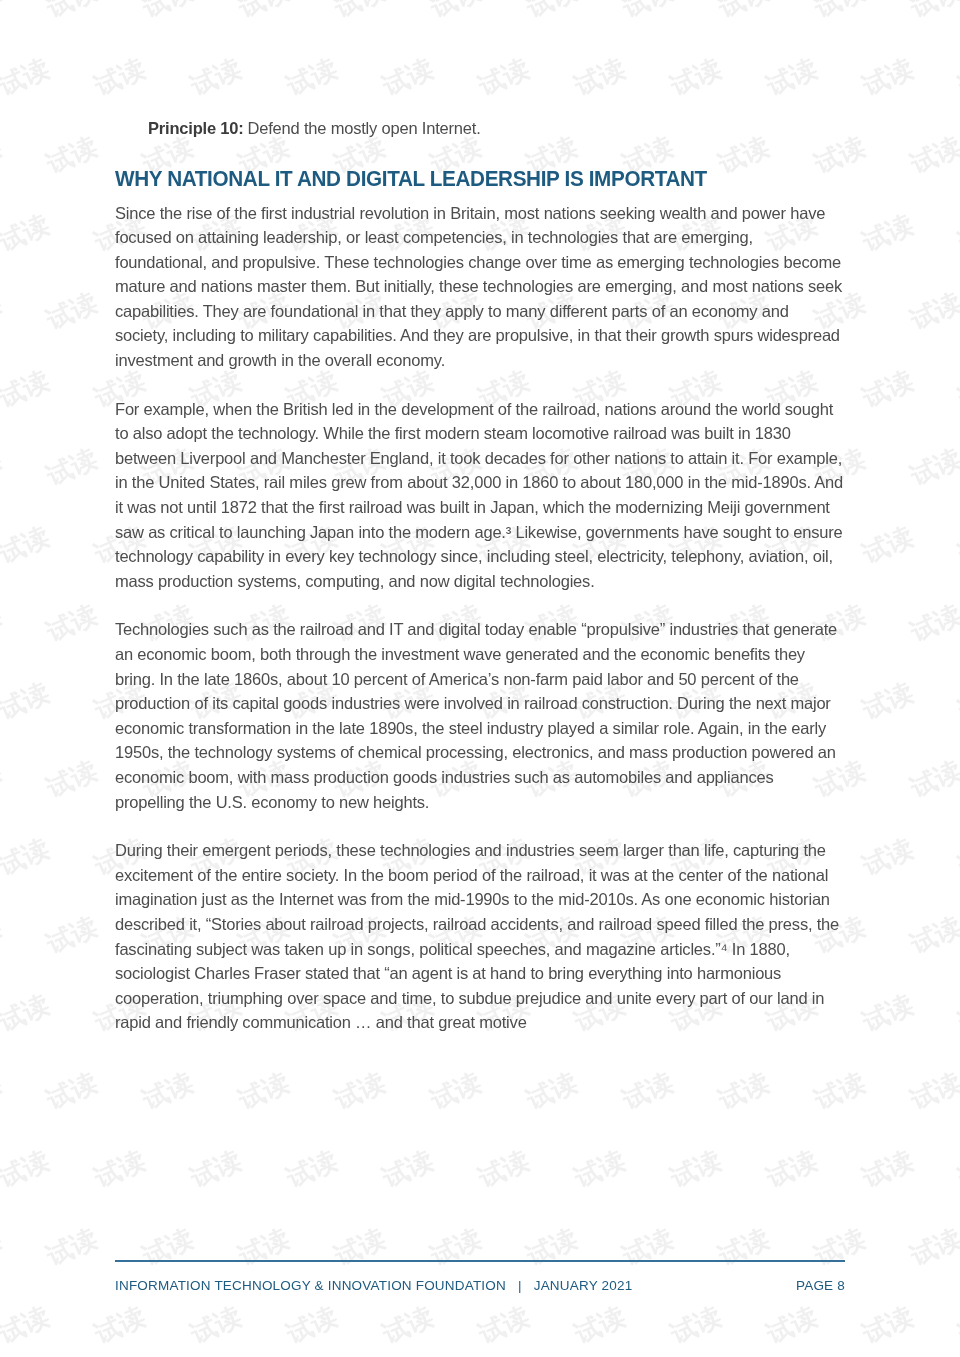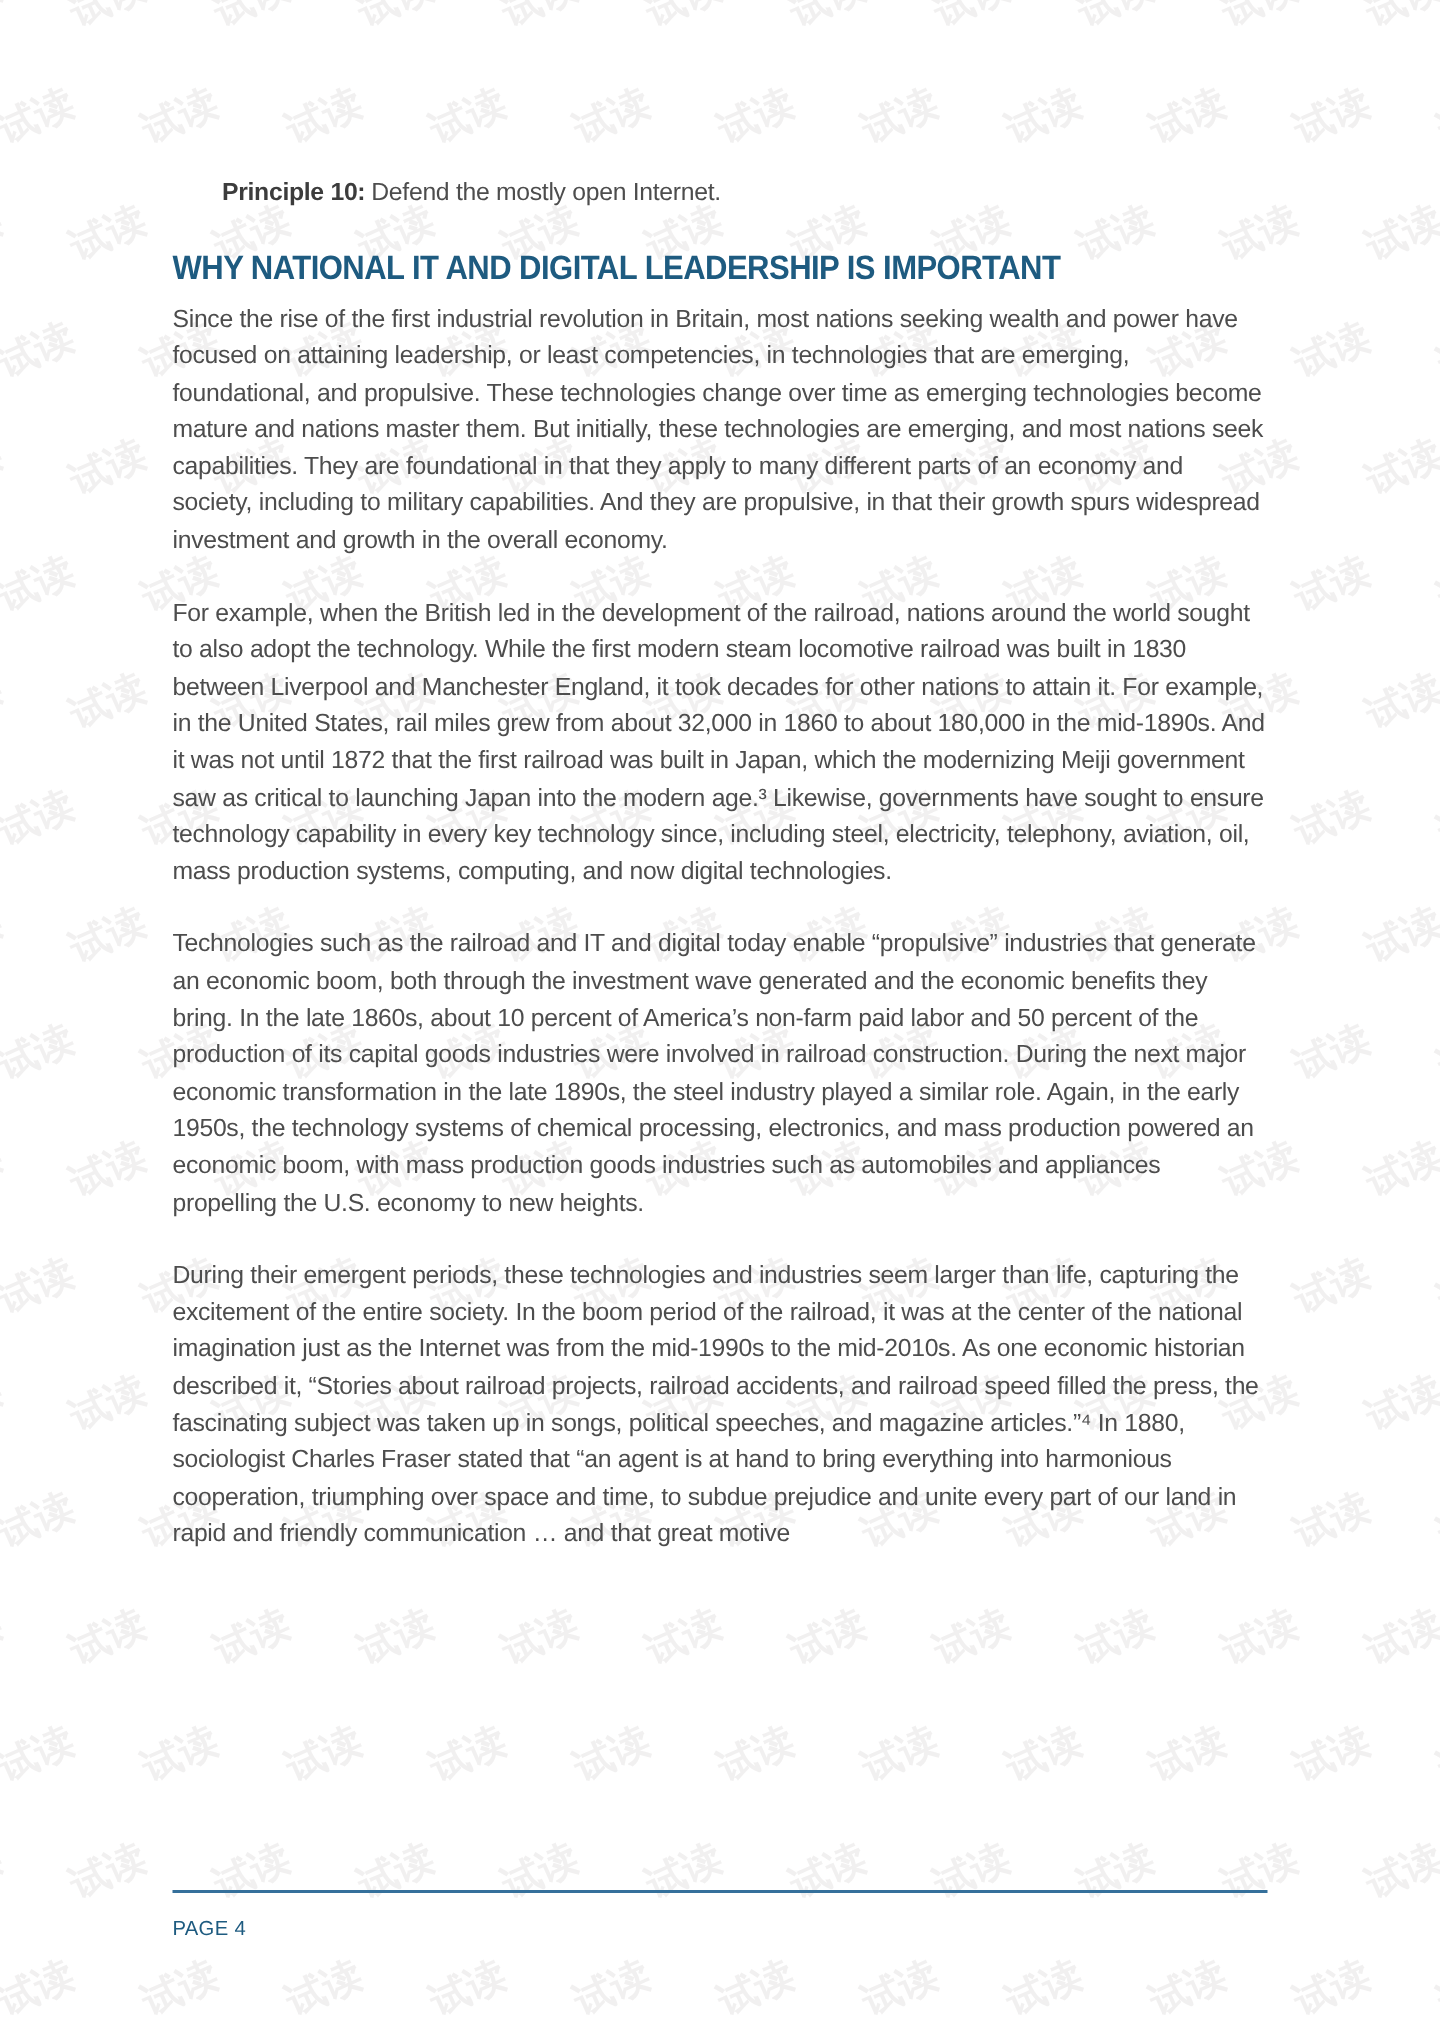--- a/index.html
+++ b/index.html
@@ -329,17 +329,22 @@
 
 
     <p class="body">Technologies such as the railroad and IT and digital today enable “propulsive” industries that generate an economic boom, both through the investment wave generated and the economic benefits they bring. In the late 1860s, about 10 percent of America’s non-farm paid labor and 50 percent of the production of its capital goods industries were involved in railroad construction. During the next major economic transformation in the late 1890s, the steel industry played a similar role. Again, in the early 1950s, the technology systems of chemical processing, electronics, and mass production powered an economic boom, with mass production goods industries such as automobiles and appliances propelling the U.S. economy to new heights.</p>
     <p class="body">During their emergent periods, these technologies and industries seem larger than life, capturing the excitement of the entire society. In the boom period of the railroad, it was at the center of the national imagination just as the Internet was from the mid-1990s to the mid-2010s. As one economic historian described it, “Stories about railroad projects, railroad accidents, and railroad speed filled the press, the fascinating subject was taken up in songs, political speeches, and magazine articles.”⁴ In 1880, sociologist Charles Fraser stated that “an agent is at hand to bring everything into harmonious cooperation, triumphing over space and time, to subdue prejudice and unite every part of our land in rapid and friendly communication … and that great motive</p>
 
   </div>
 
   <div class="page-footer">
     <hr class="footer-rule">
     <div class="footer-row">
-      <span>PAGE 4</span>
+      <span class="footer-left">
+        <span>INFORMATION TECHNOLOGY &amp; INNOVATION FOUNDATION</span>
+        <span class="footer-sep">|</span>
+        <span>JANUARY 2021</span>
+      </span>
+      <span>PAGE 8</span>
     </div>
   </div>
 
 </div>
 
 </body></html>

